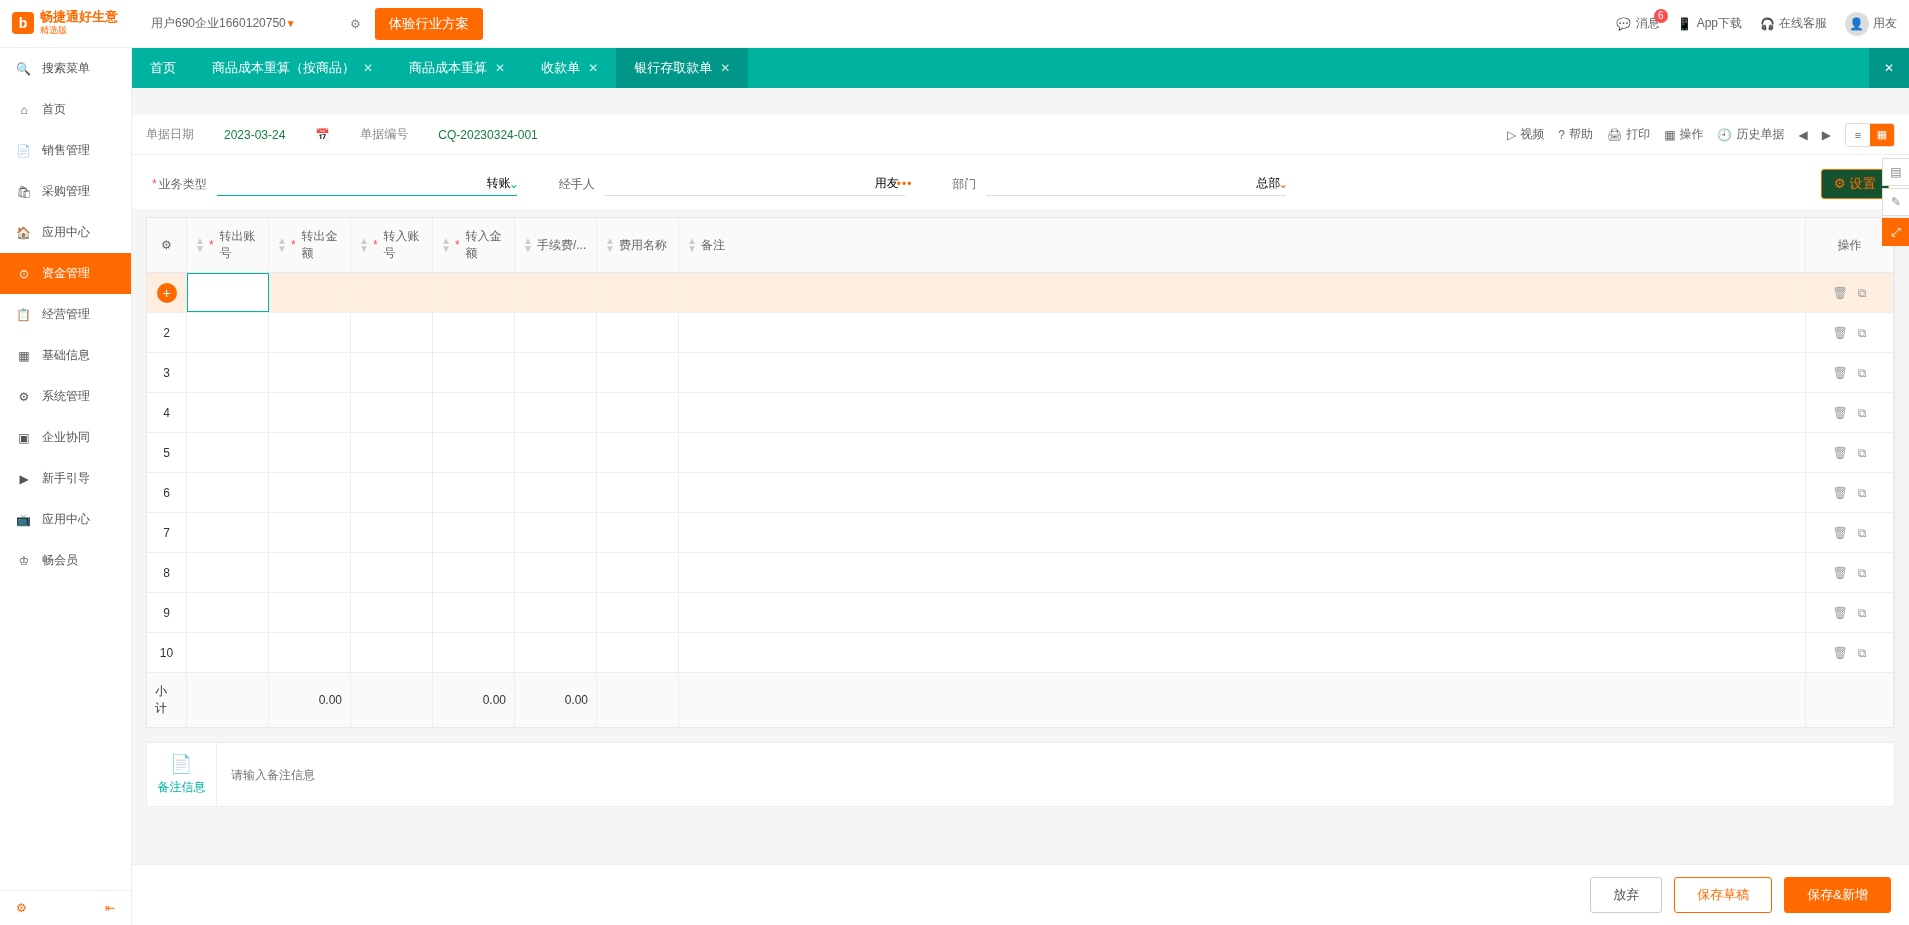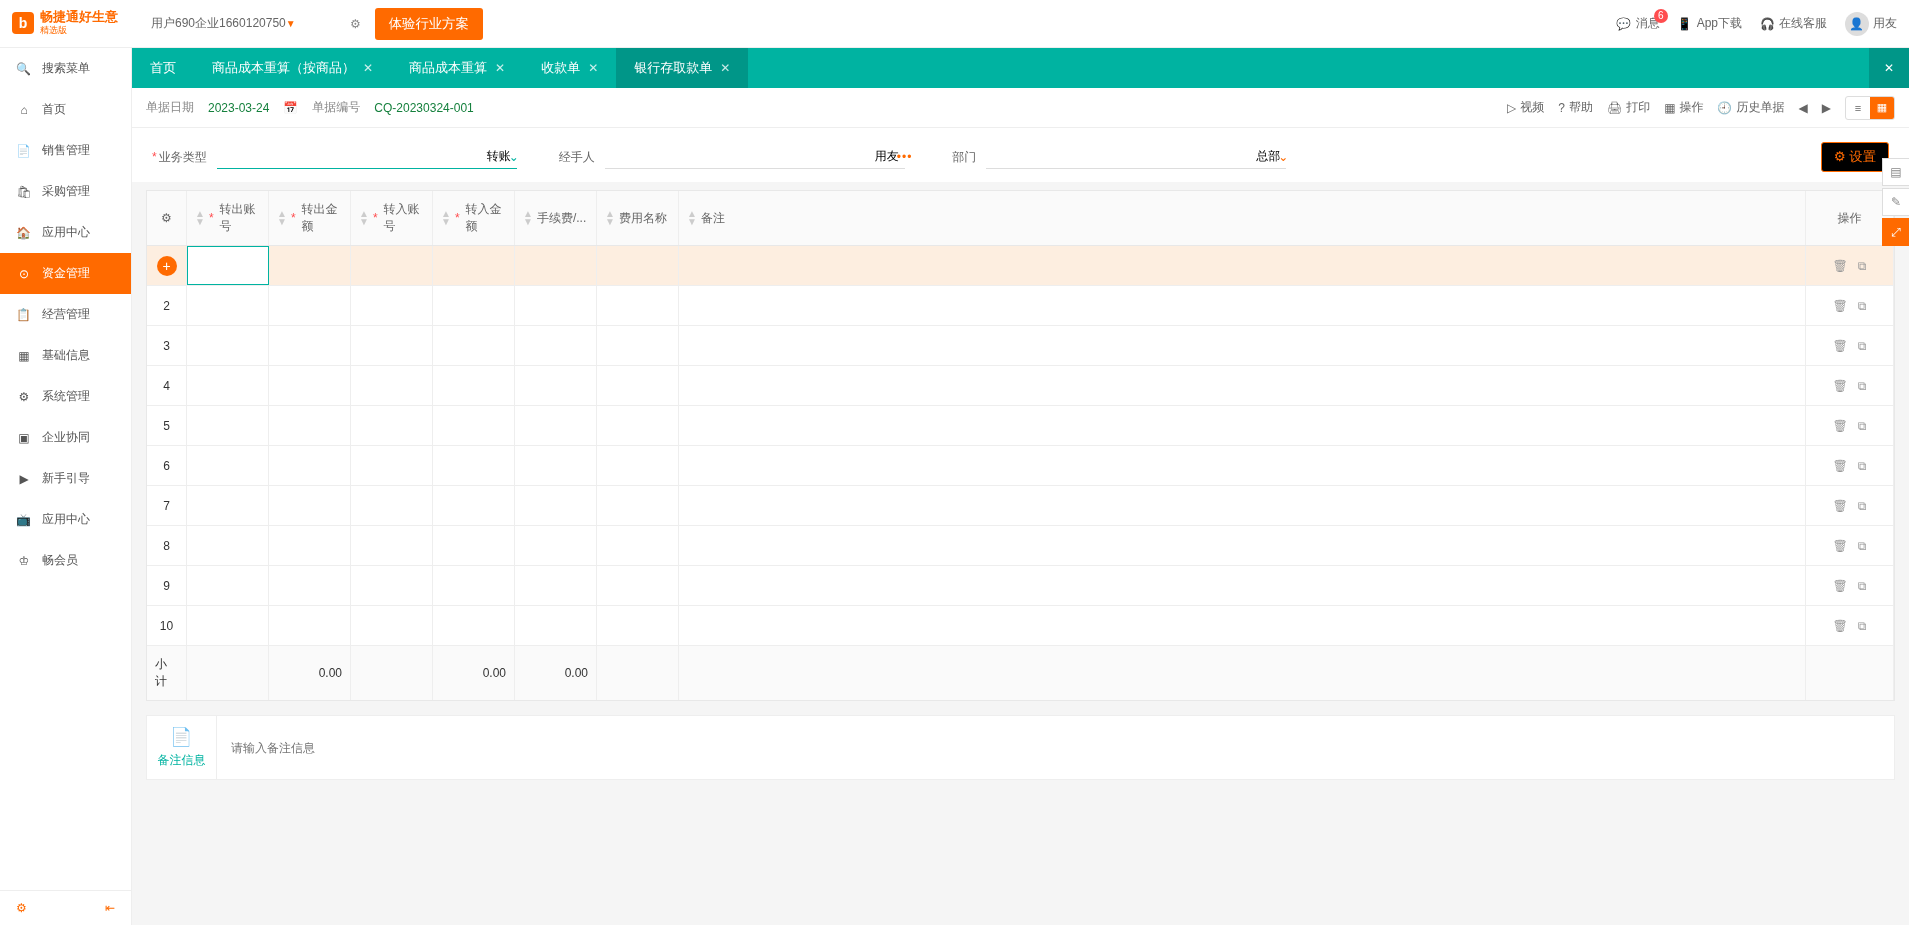--- a/index.html
+++ b/index.html
@@ -36,40 +36,40 @@
 .content { flex: 1; display: flex; flex-direction: column; min-width: 0; background: #f5f5f5; position: relative; }
 
 
 .tabs { display: flex; align-items: stretch; background: #00b3a1; color: #fff; height: 40px; }
 .tab { display: flex; align-items: center; padding: 0 18px; gap: 8px; cursor: pointer; font-size: 13px; }
 .tab.active { background: #009688; }
 .tab .close { font-size: 12px; opacity: .8; }
 .tabs-close { margin-left: auto; width: 40px; display: flex; align-items: center; justify-content: center; background: #009688; cursor: pointer; }
 
 
-.infobar { display: flex; align-items: center; background: #fff; height: 40px; padding: 0 14px; border-bottom: 1px solid #eee; gap: 14px; color: #666; }
+.infobar { display: flex; align-items: center; background: #fff; height: 40px; padding: 0 14px; border-bottom: 1px solid #eee; gap: 30px; color: #666; margin-top: 27px; }
 .infobar .label { color: #888; }
 .infobar .value { color: #15803d; }
 .cal-icon { color: #ff6a00; }
 .infobar-right { margin-left: auto; display: flex; align-items: center; gap: 14px; }
 .infobar-right .link { display: flex; align-items: center; gap: 4px; cursor: pointer; color: #666; }
 .view-toggle { display: flex; border: 1px solid #ddd; border-radius: 3px; overflow: hidden; }
 .view-toggle span { width: 24px; height: 22px; display: flex; align-items: center; justify-content: center; font-size: 11px; }
 .view-toggle .on { background: #ff6a00; color: #fff; }
 
 
 .formrow { display: flex; align-items: center; background: #fff; padding: 14px 20px 10px; gap: 40px; }
 .field { display: flex; align-items: center; gap: 10px; }
 .field .flabel { color: #666; }
 .req { color: #ff4d4f; margin-right: 2px; }
 .finput { border: none; border-bottom: 1px solid #00b3a1; padding: 4px 6px; min-width: 300px; outline: none; font-size: 12px; text-align: right; }
 .finput.plain { border-bottom: 1px solid #ddd; }
 .dd { color: #00b3a1; margin-left: -18px; }
 .dots { color: #ff6a00; letter-spacing: 1px; margin-left: -18px; }
-.btn-outline { border: 1px solid #ff6a00; color: #ff6a00; background: #000000; padding: 5px 12px; border-radius: 3px; cursor: pointer; margin-left: auto; }
+.btn-outline { border: 1px solid #ff6a00; color: #ff6a00; background: #14532d; padding: 5px 12px; border-radius: 3px; cursor: pointer; margin-left: auto; }
 
 
 .table-wrap { margin: 8px 14px 0; background: #fff; border: 1px solid #e8e8e8; }
 .thead { display: flex; background: #fafafa; border-bottom: 1px solid #e8e8e8; }
 .th, .td { border-right: 1px solid #eee; padding: 10px 8px; display: flex; align-items: center; }
 .th { color: #666; gap: 4px; }
 .th .sort { color: #ccc; font-size: 10px; line-height: 8px; }
 .col-idx { width: 40px; justify-content: center; }
 .col-a { width: 82px; }
 .col-b { width: 82px; }
@@ -495,20 +495,25 @@
       </div>
 
       <div class="remark">
         <div class="remark-label">
           <span style="font-size:18px">📄</span>
           <span>备注信息</span>
         </div>
         <input class="remark-input" placeholder="请输入备注信息" style="">
       </div>
 
+      <div class="footer">
+        <button class="btn btn-default">放弃</button>
+        <button class="btn btn-outline-o">保存草稿</button>
+        <button class="btn btn-primary">保存&amp;新增</button>
+      </div>
 
       <div class="rail">
         <span>▤</span>
         <span>✎</span>
         <span class="on">⤢</span>
       </div>
 
     </div>
   </div>
 </div>

